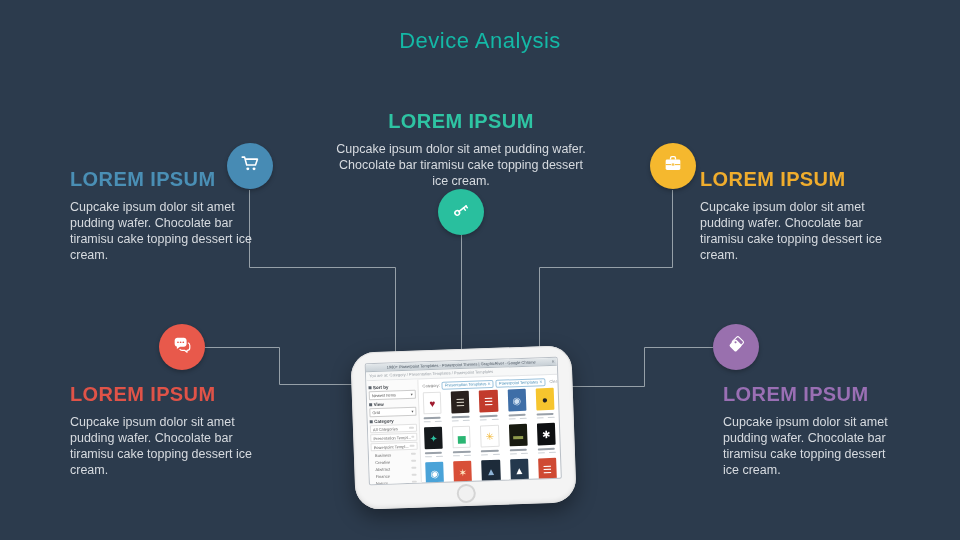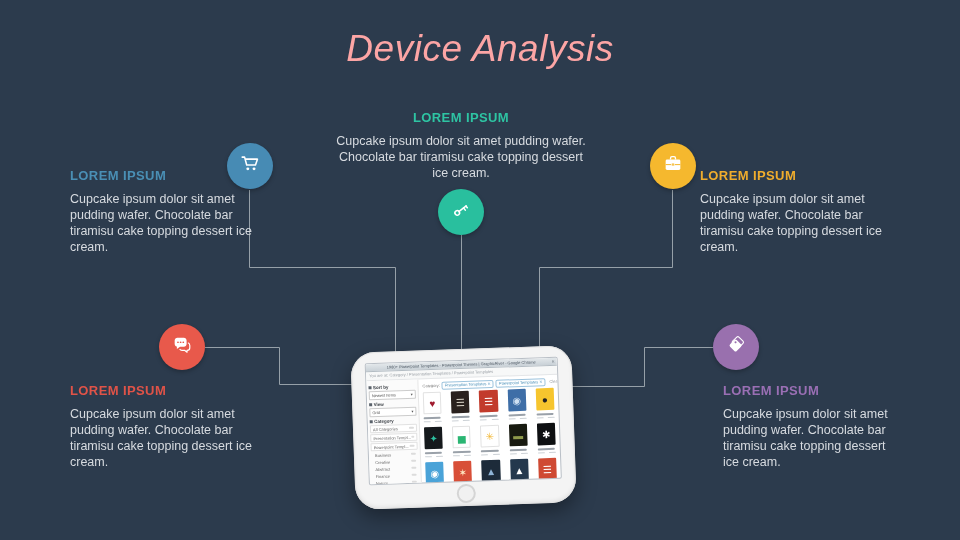--- a/index.html
+++ b/index.html
@@ -3,25 +3,25 @@
 <meta charset="utf-8">
 <style>
   html,body{margin:0;padding:0;background:#1f2835;}
   #slide{
     position:relative;width:960px;height:540px;overflow:hidden;
     background:#2c3b4d;
     font-family:"Liberation Sans","DejaVu Sans",sans-serif;
   }
   
   .hdr{position:absolute;left:0;top:28px;width:100%;text-align:center;}
-  .hdr h1{margin:0;font-size:37px;font-weight:400;letter-spacing:.5px;color:#fca5a5;font-style:italic;}
+  .hdr h1{margin:0;font-size:22px;font-weight:400;letter-spacing:.5px;color:#14b8a6;}
   .hdr p{margin:6px 0 0;font-size:15px;color:#e3e8ee;}
   
   .callout{position:absolute;}
-  .callout h2{margin:0 0 8px;font-size:13px;font-weight:700;letter-spacing:.4px;}
+  .callout h2{margin:0 0 8px;font-size:20px;font-weight:700;letter-spacing:.4px;}
   .callout p{margin:0;font-size:12.5px;line-height:16px;color:#d7dbe0;}
   .co-left-top{left:70px;top:168px;width:196px;}
   .co-center{left:331px;top:110px;width:260px;text-align:center;}
   .co-right-top{left:700px;top:168px;width:186px;}
   .co-left-bottom{left:70px;top:383px;width:196px;}
   .co-right-bottom{left:723px;top:383px;width:182px;}
   
   .circle{position:absolute;width:46px;height:46px;border-radius:50%;
     display:flex;align-items:center;justify-content:center;box-shadow:0 2px 4px rgba(0,0,0,.25);}
   .c-cart{left:227px;top:143px;}

